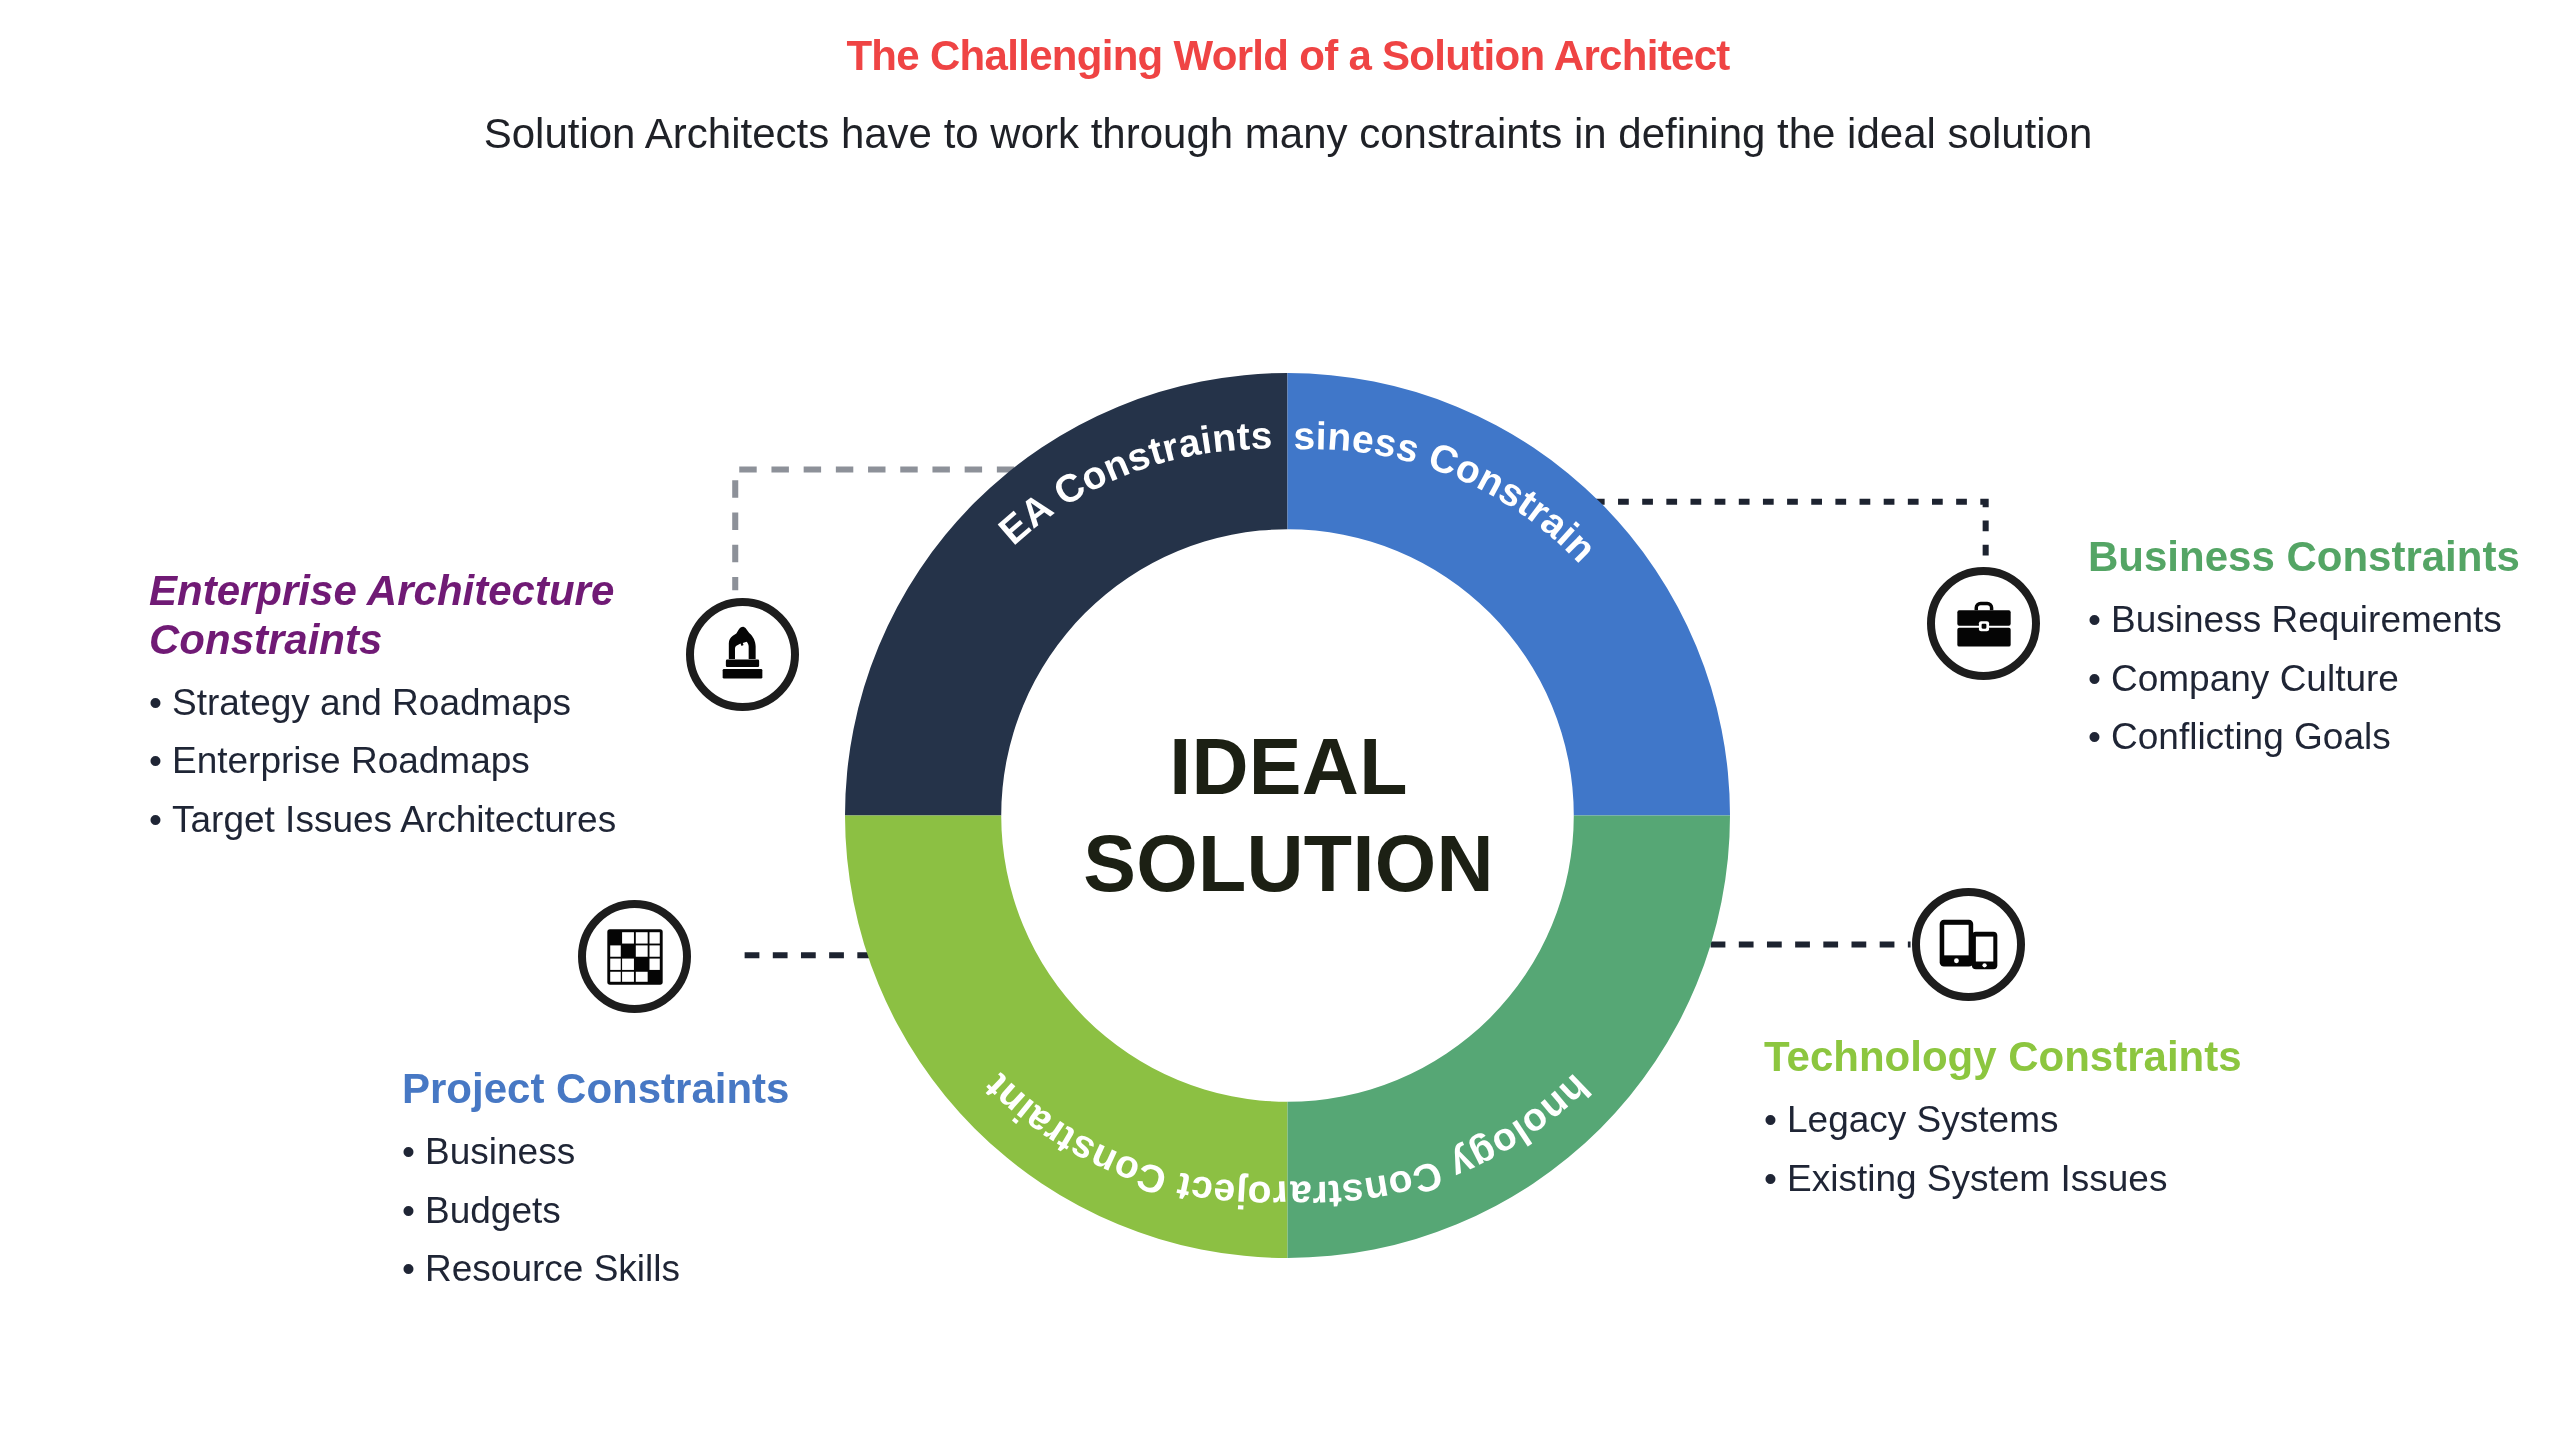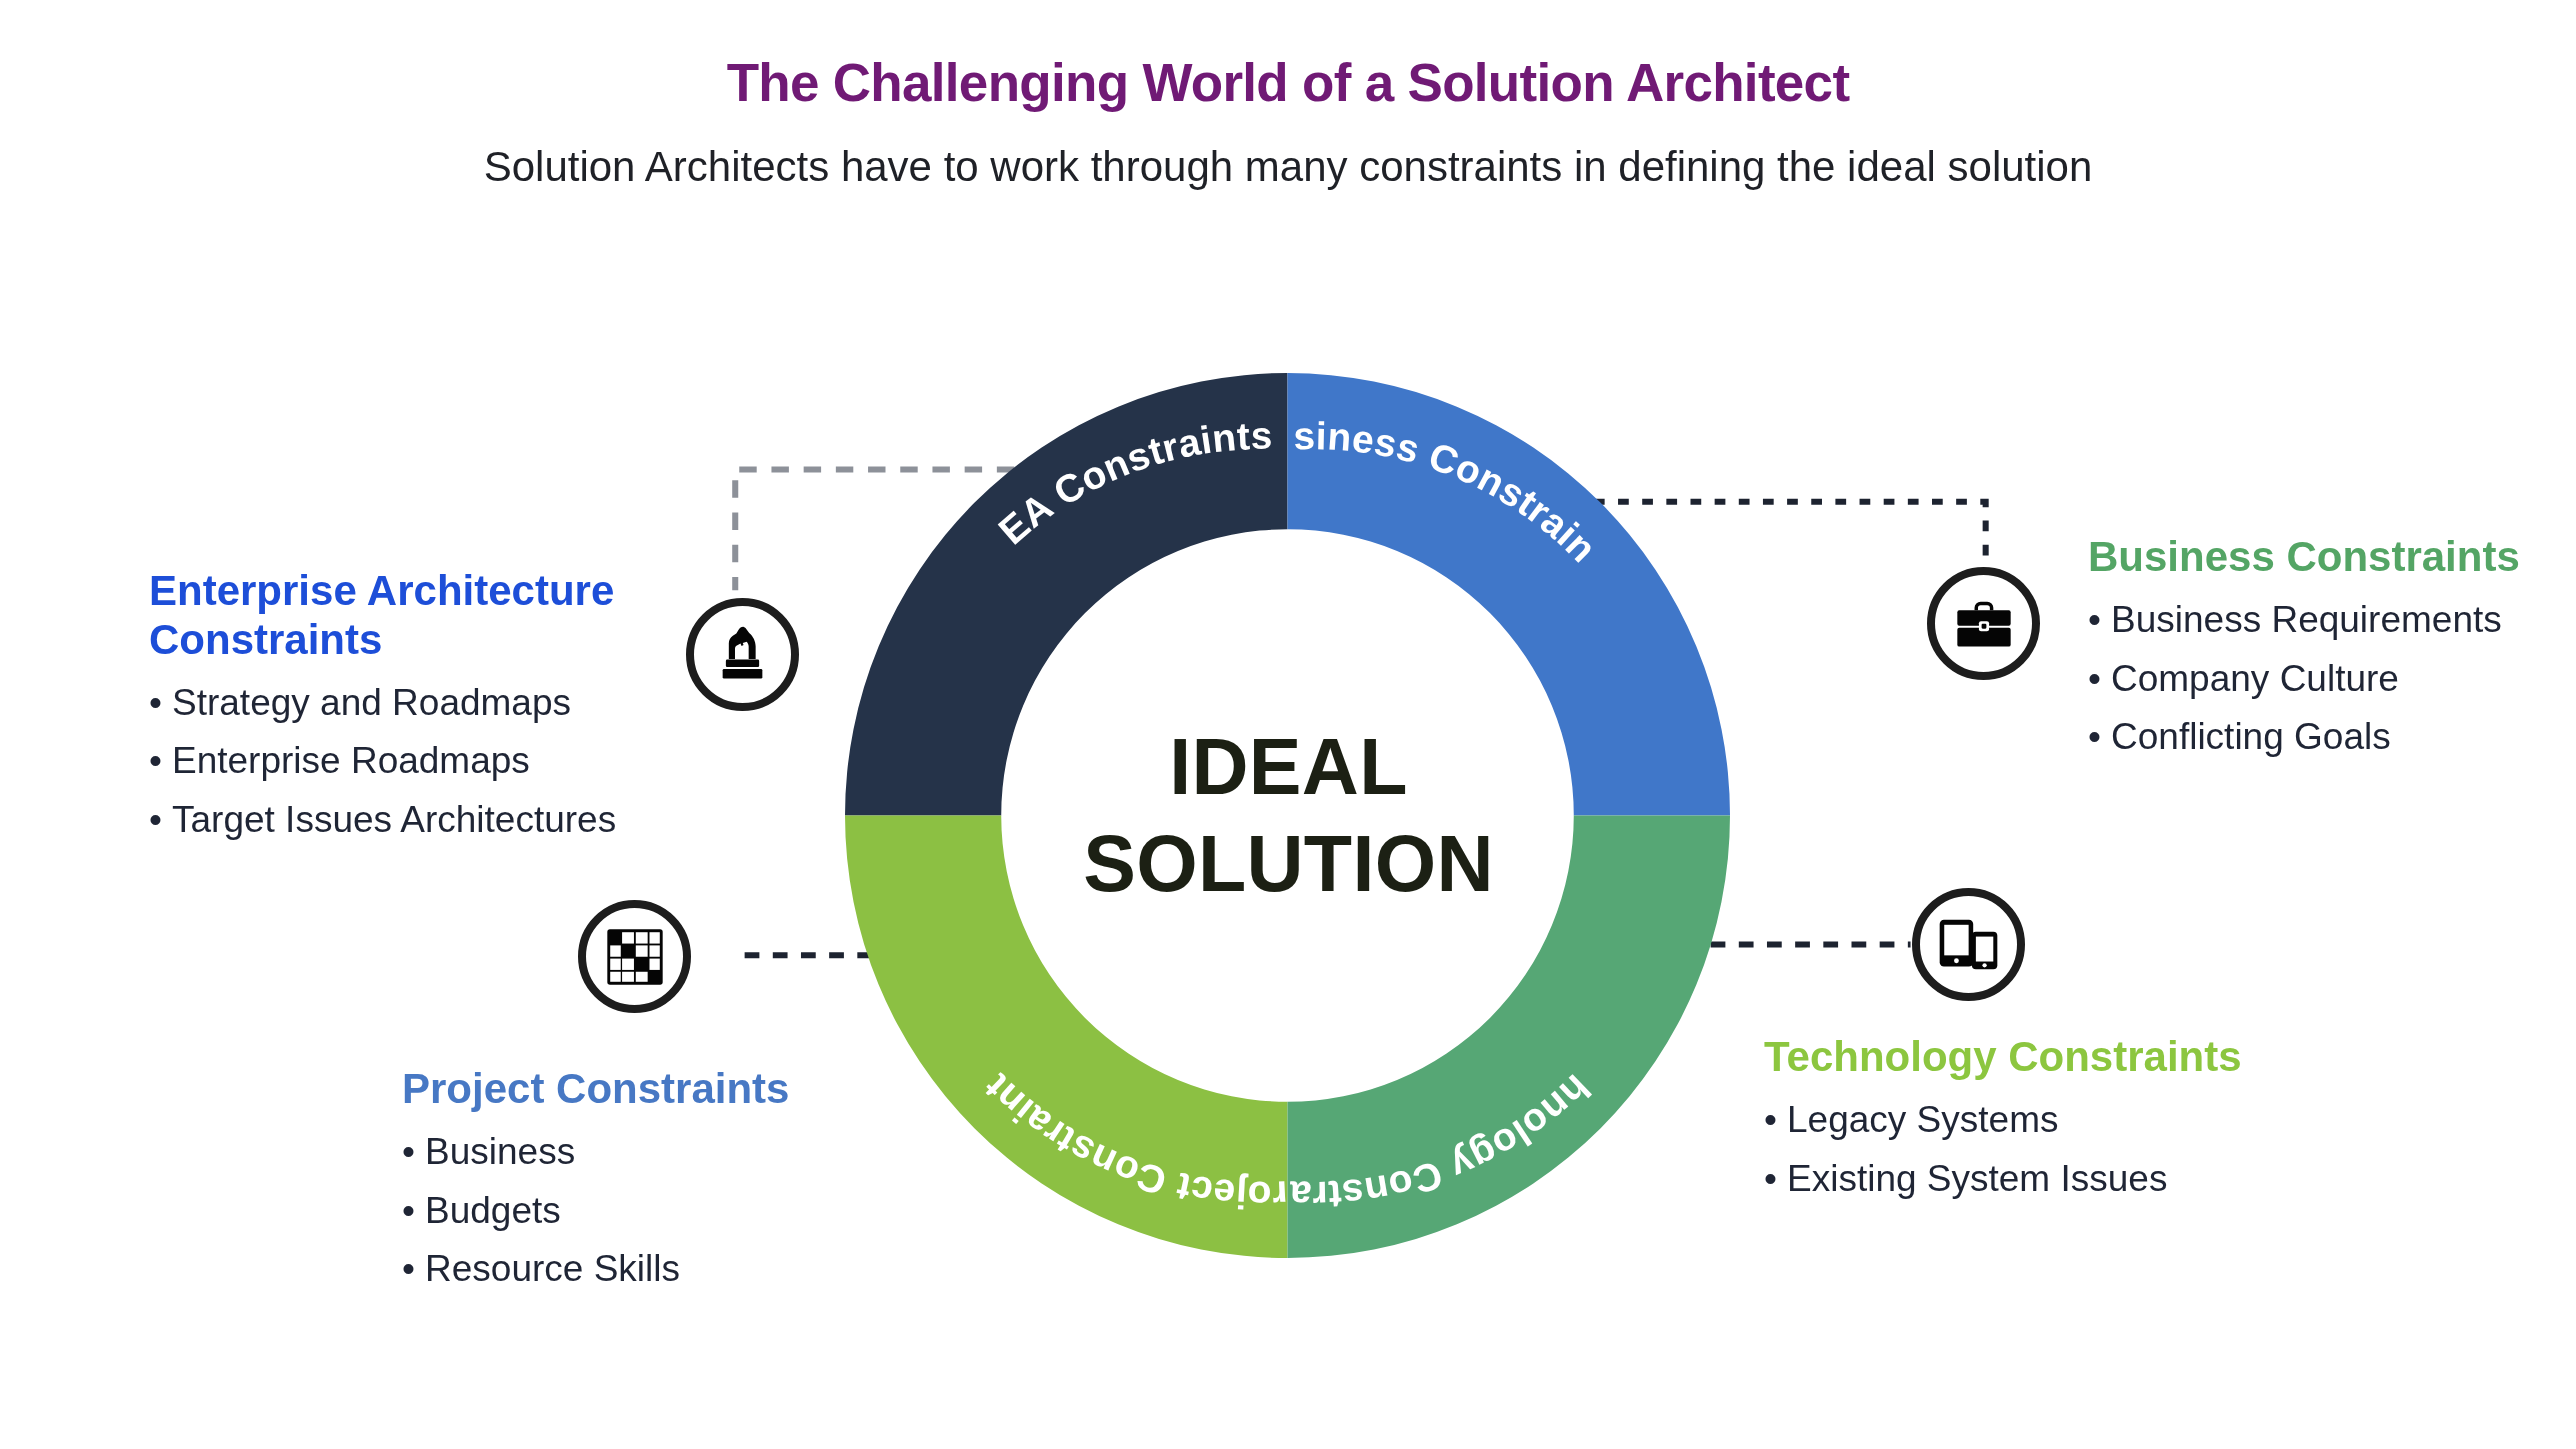--- a/index.html
+++ b/index.html
@@ -19,25 +19,25 @@
 
   
   #header {
     position: absolute;
     top: 0; left: 0;
     width: 2576px;
     text-align: center;
   }
   #page-title {
     margin: 0;
-    padding-top: 52px;
-    font-size: 53px;
+    padding-top: 32px;
+    font-size: 42px;
     font-weight: bold;
     letter-spacing: -0.7px;
-    color: #701a75;
+    color: #ef4444;
     font-family: "Liberation Sans", sans-serif;
   }
   #page-subtitle {
     margin: 0;
     padding-top: 29.5px;
     font-size: 42px;
     font-weight: normal;
     color: #1f2127;
   }
 
@@ -259,21 +259,21 @@
       <rect x="5.4" y="5.8" width="18.2" height="22.8" fill="#ffffff"></rect>
       <circle cx="14.5" cy="32.6" r="1.8" fill="#ffffff"></circle>
       <rect x="26" y="11" width="19" height="28" rx="3" fill="#050505"></rect>
       <rect x="29" y="14.6" width="13" height="18.6" fill="#ffffff"></rect>
       <circle cx="35.5" cy="36" r="1.6" fill="#ffffff"></circle>
     </svg>
   </span>
 </div>
 
 <div class="block" id="block-ea">
-  <h3 style="color: #1d4ed8;">Enterprise Architecture Constraints</h3>
+  <h3 style="color: #701a75; font-style: italic;">Enterprise Architecture Constraints</h3>
   <ul>
     <li><span class="bullet">•</span><span>Strategy and Roadmaps</span></li>
     <li><span class="bullet">•</span><span>Enterprise Roadmaps</span></li>
     <li><span class="bullet">•</span><span>Target Issues Architectures</span></li>
   </ul>
 </div>
 
 <div class="block" id="block-biz">
   <h3 style="color: rgb(84, 165, 101);">Business Constraints</h3>
   <ul>

